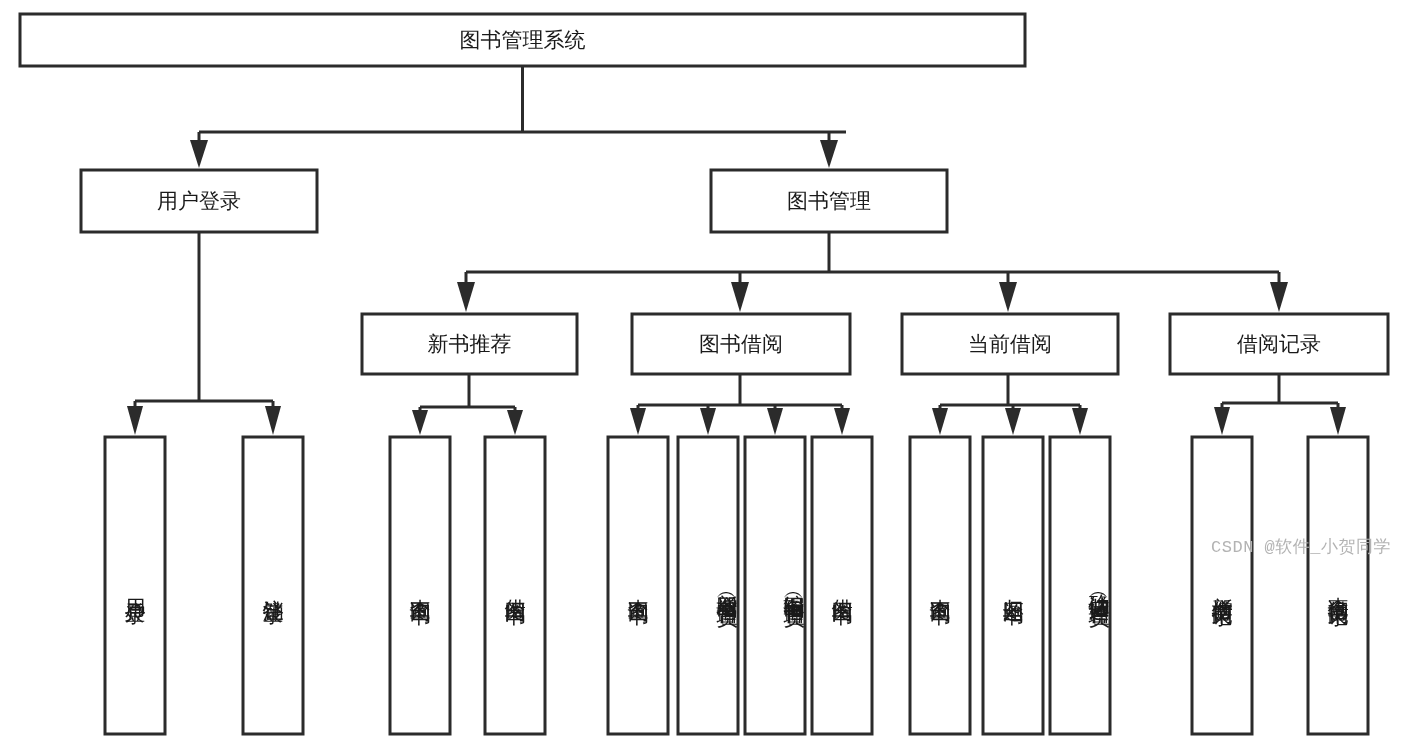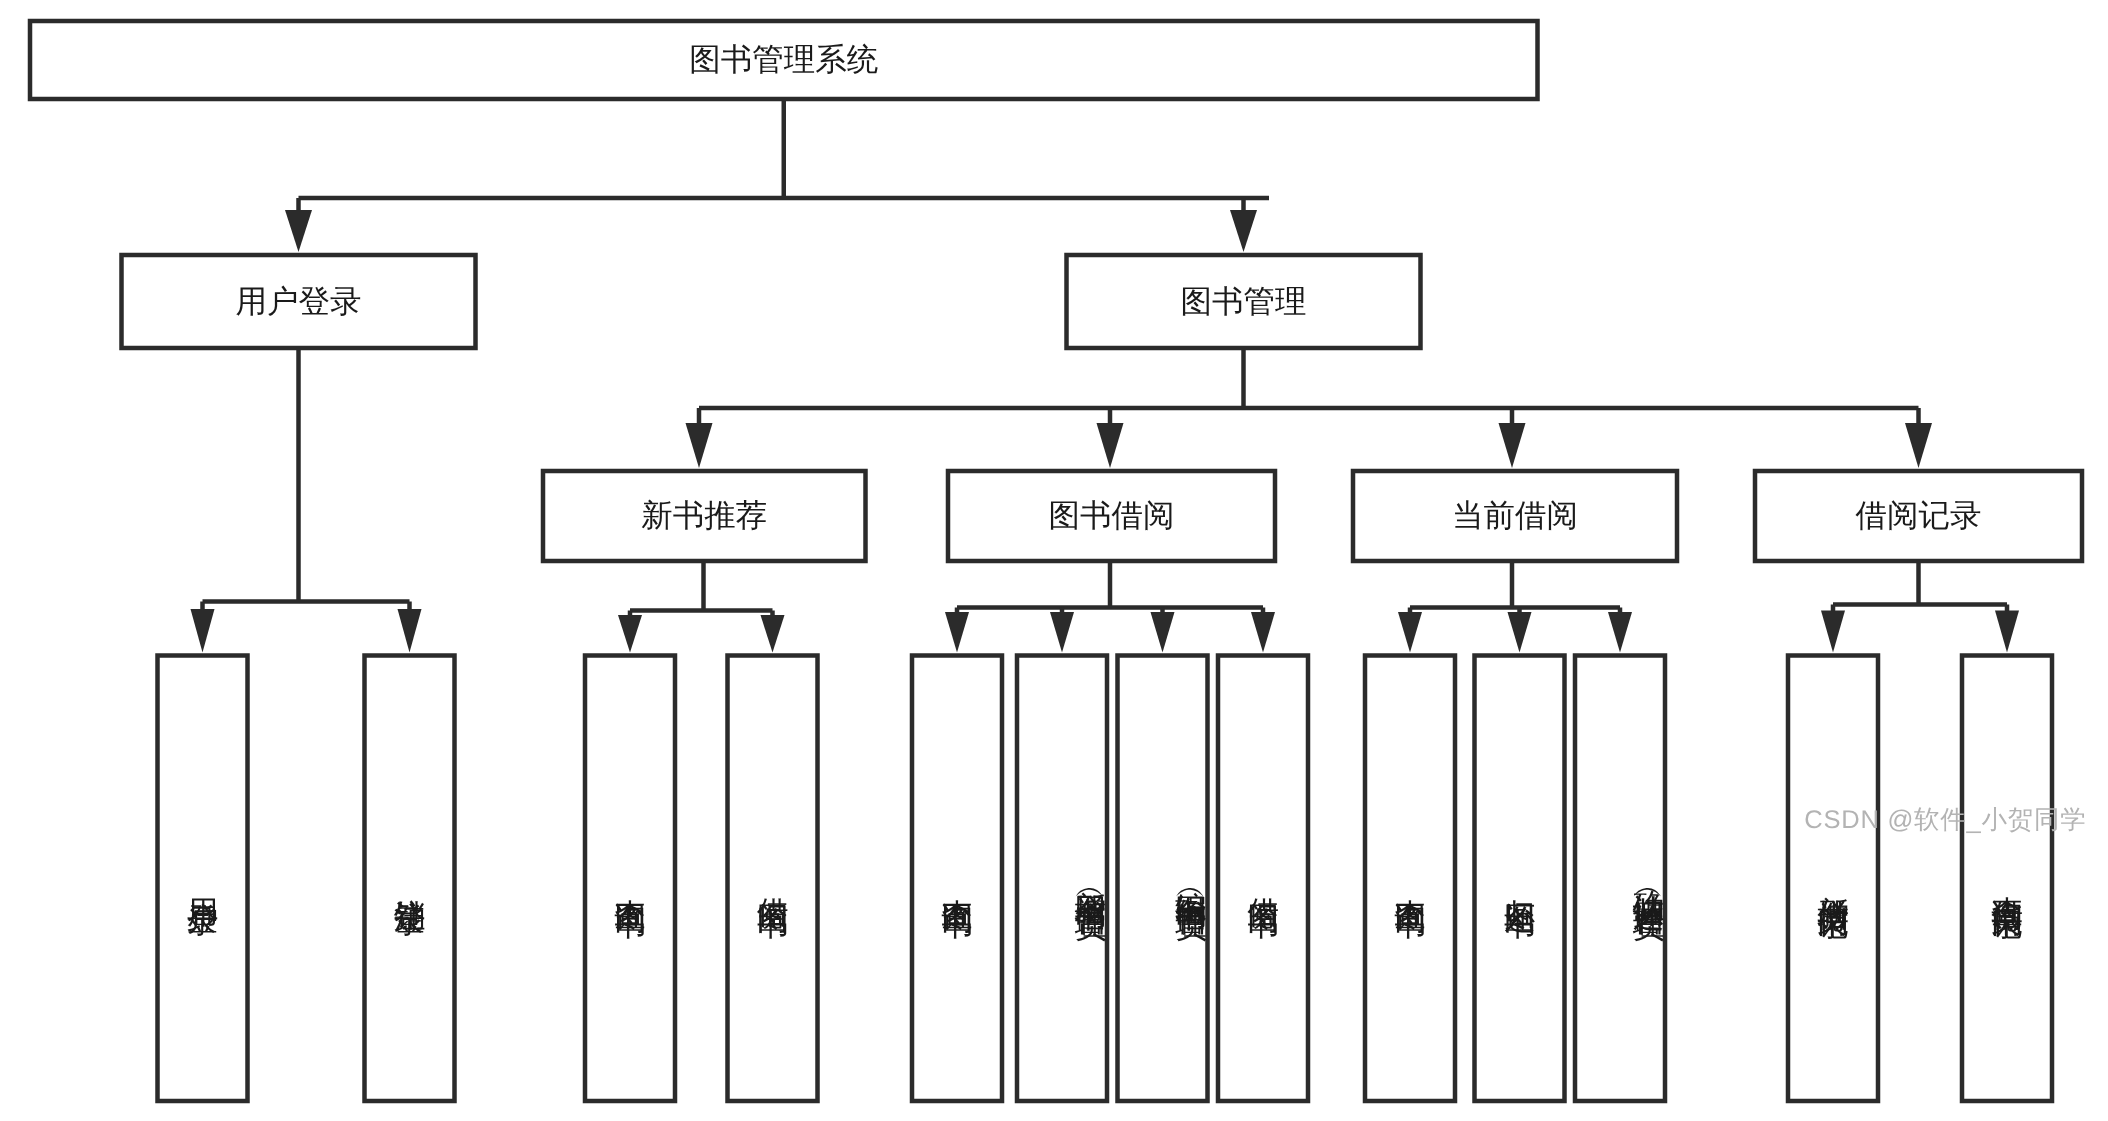--- a/index.html
+++ b/index.html
@@ -60,21 +60,21 @@
     align-items: center;
     justify-content: center;
     white-space: nowrap;
     pointer-events: none;
     user-select: none;
   }
   .watermark {
     position: absolute;
     right: 14px;
     bottom: 5px;
-    font-family: Liberation Sans, sans-serif;
+    font-family: Liberation Mono, monospace;
     font-size: 17px;
     color: #b3b3b3;
     white-space: nowrap;
     letter-spacing: 0.5px;
   }
 </style>
 </head>
 <body>
 
 <div id="diagram-root">

